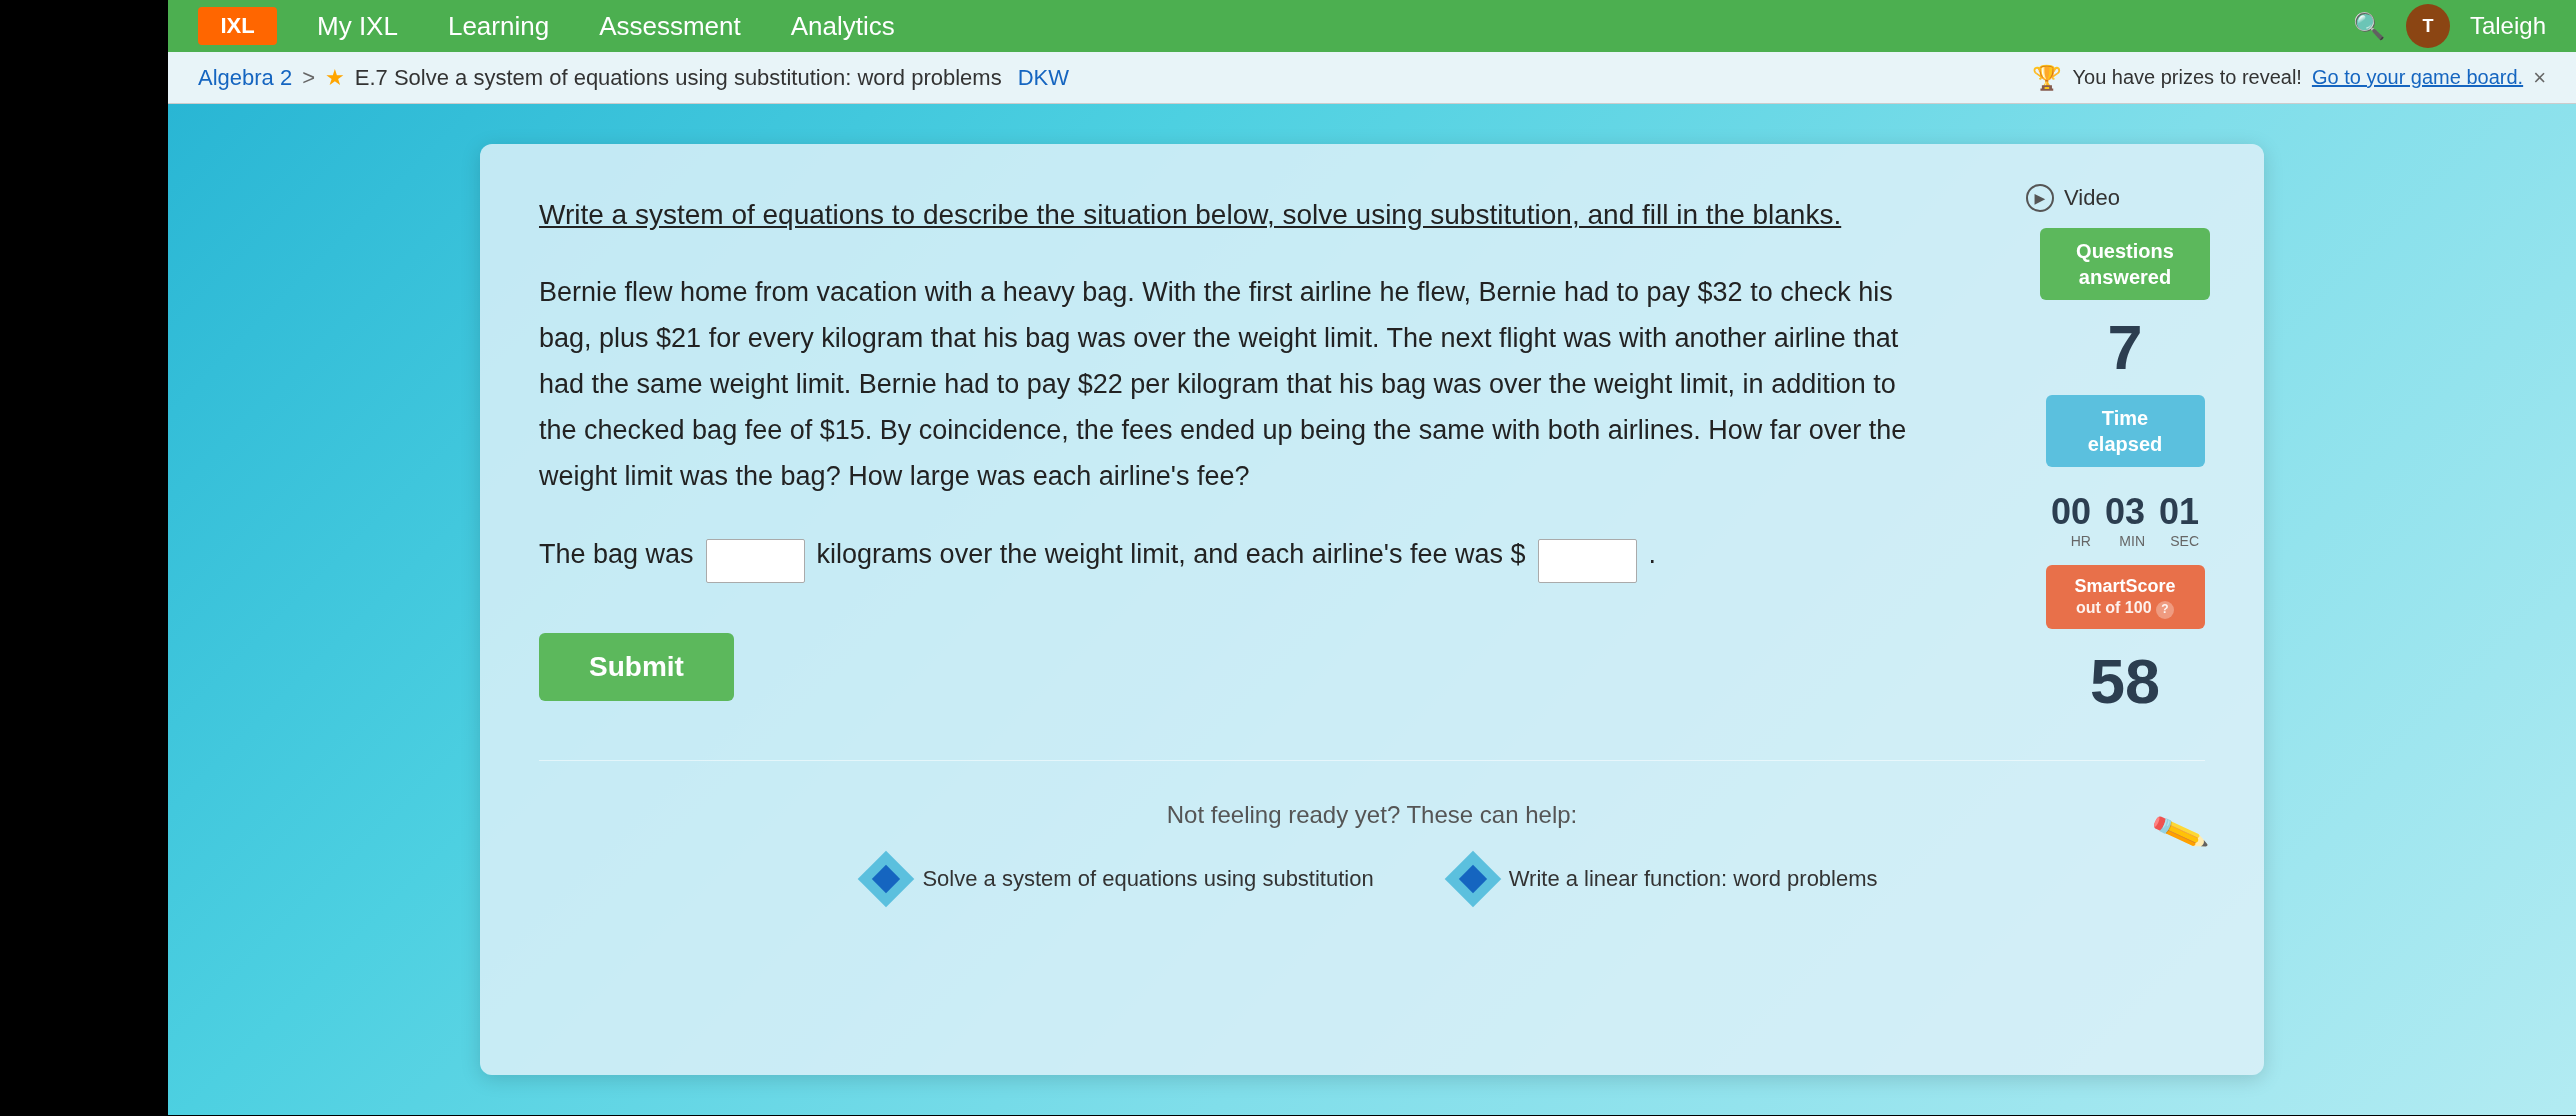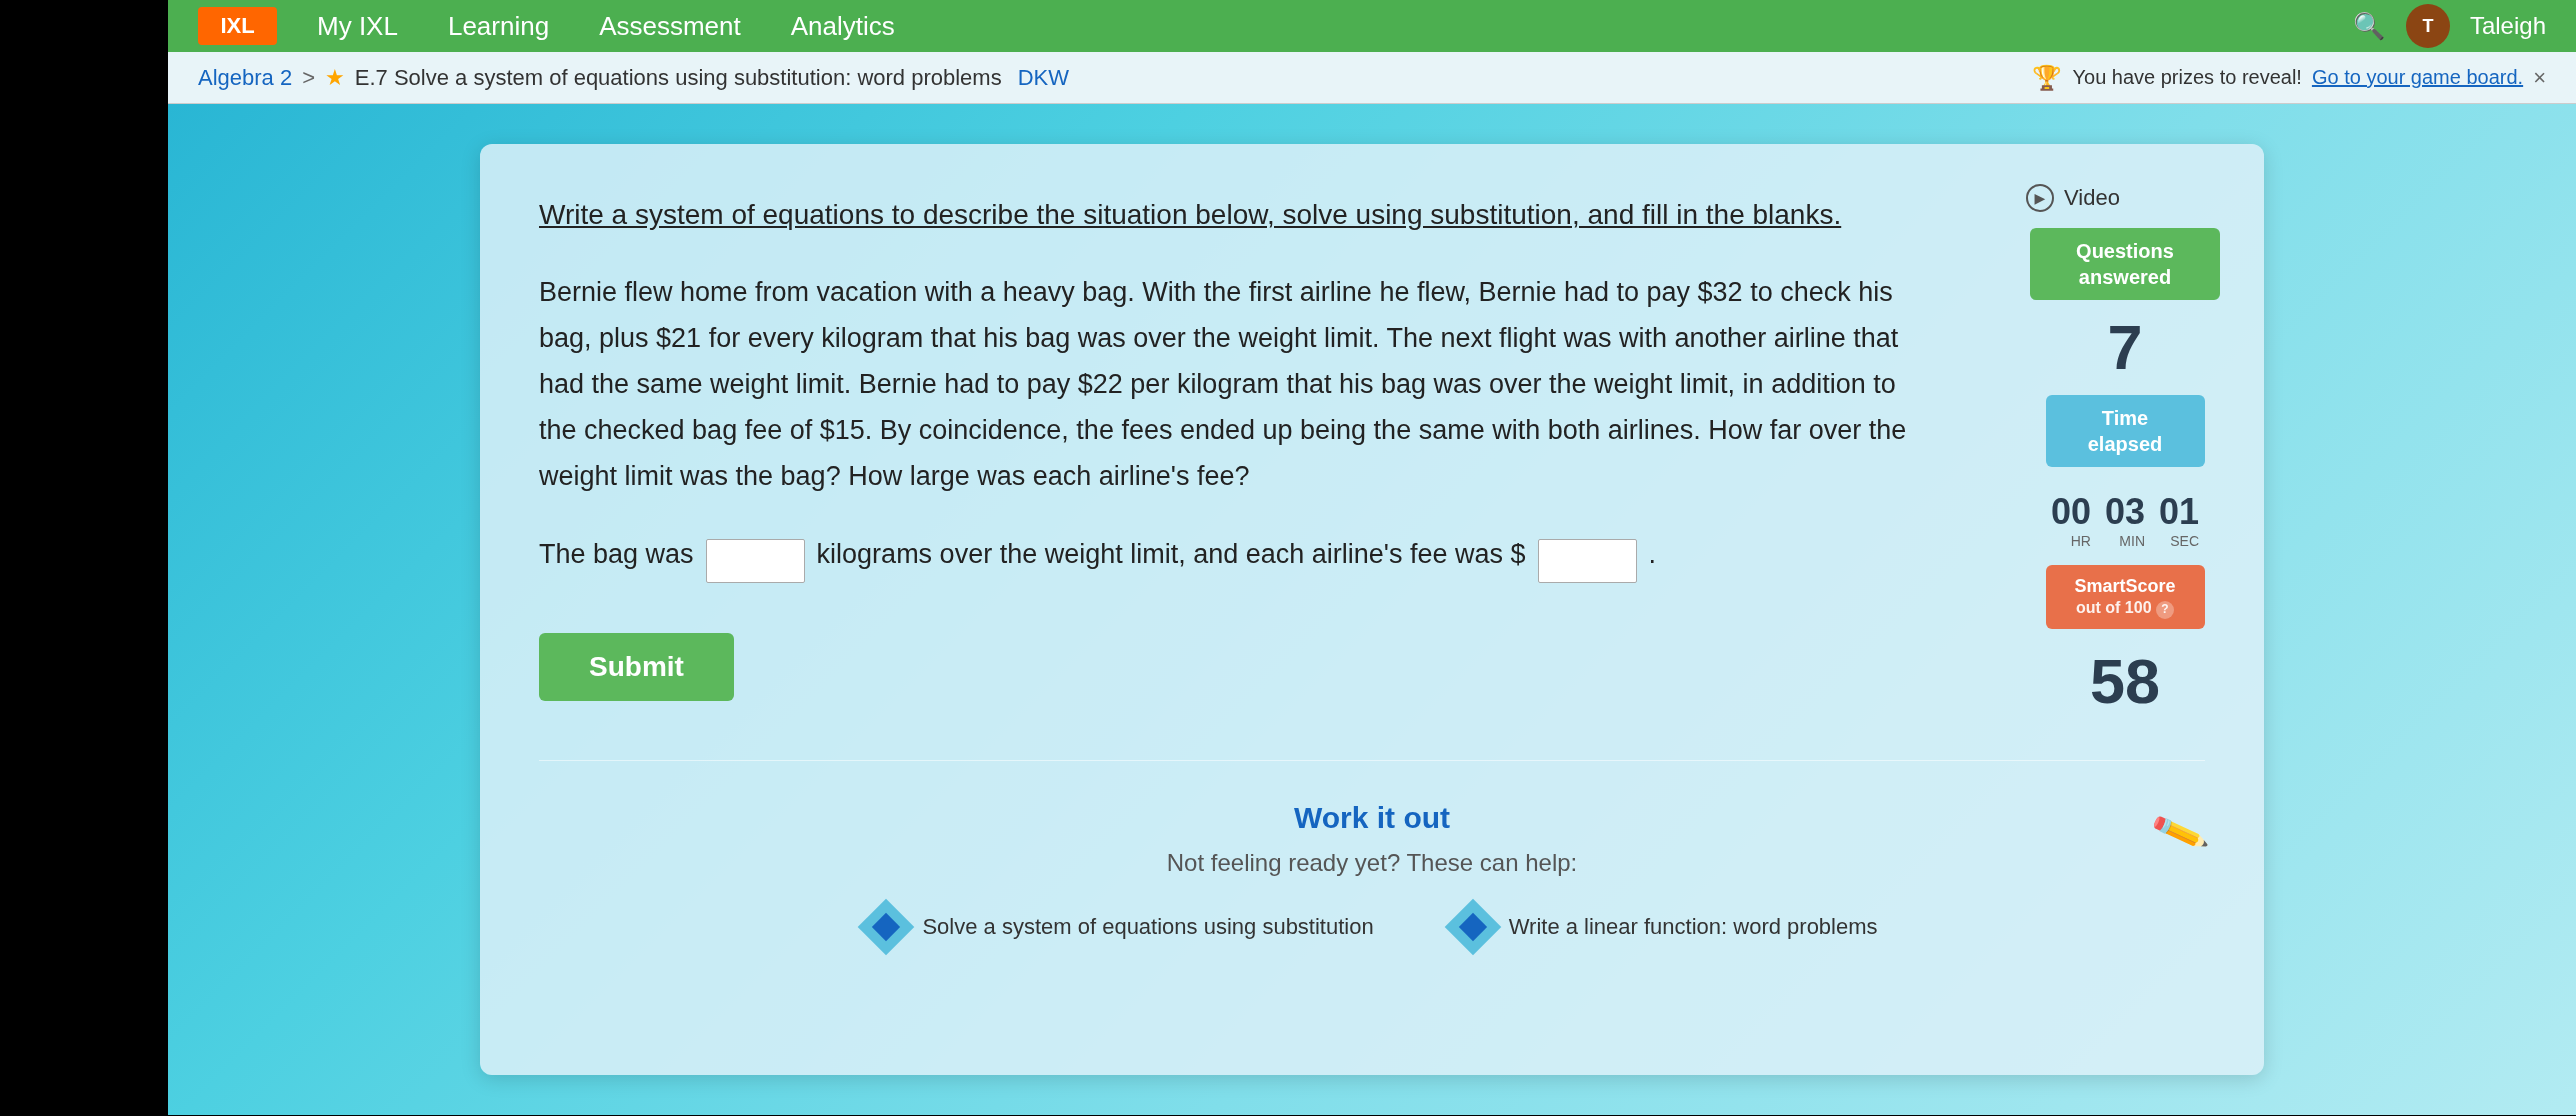--- a/index.html
+++ b/index.html
@@ -177,21 +177,21 @@
 
     .questions-answered-widget {
       background: #5cb85c;
       color: white;
       border-radius: 6px;
       padding: 10px 20px;
       text-align: center;
       font-size: 20px;
       font-weight: bold;
       line-height: 1.3;
-      width: 190px;
+      width: 170px;
     }
 
     .questions-count {
       font-size: 63px;
       font-weight: bold;
       color: #2c3e50;
       text-align: center;
       line-height: 1;
     }
 
@@ -472,21 +472,20 @@
           <input class="answer-input" type="text" placeholder="" style="">
           <span>kilograms over the weight limit, and each airline's fee was $</span>
           <input class="answer-input" type="text" placeholder="" style="">
           <span>.</span>
         </div>
 
         <button class="submit-btn">Submit</button>
       </div>
 
       <div class="work-it-out">
-        <div class="work-it-out-title">Work it out</div>
         <div class="work-it-out-subtitle">Not feeling ready yet? These can help:</div>
         <div class="help-links">
           <div class="help-link-item">
             <div class="help-link-diamond">
               <div style="width:20px;height:20px;background:#1565c0;transform:rotate(0deg);"></div>
             </div>
             <span class="help-link-text">Solve a system of equations using substitution</span>
           </div>
           <div class="help-link-item">
             <div class="help-link-diamond">

